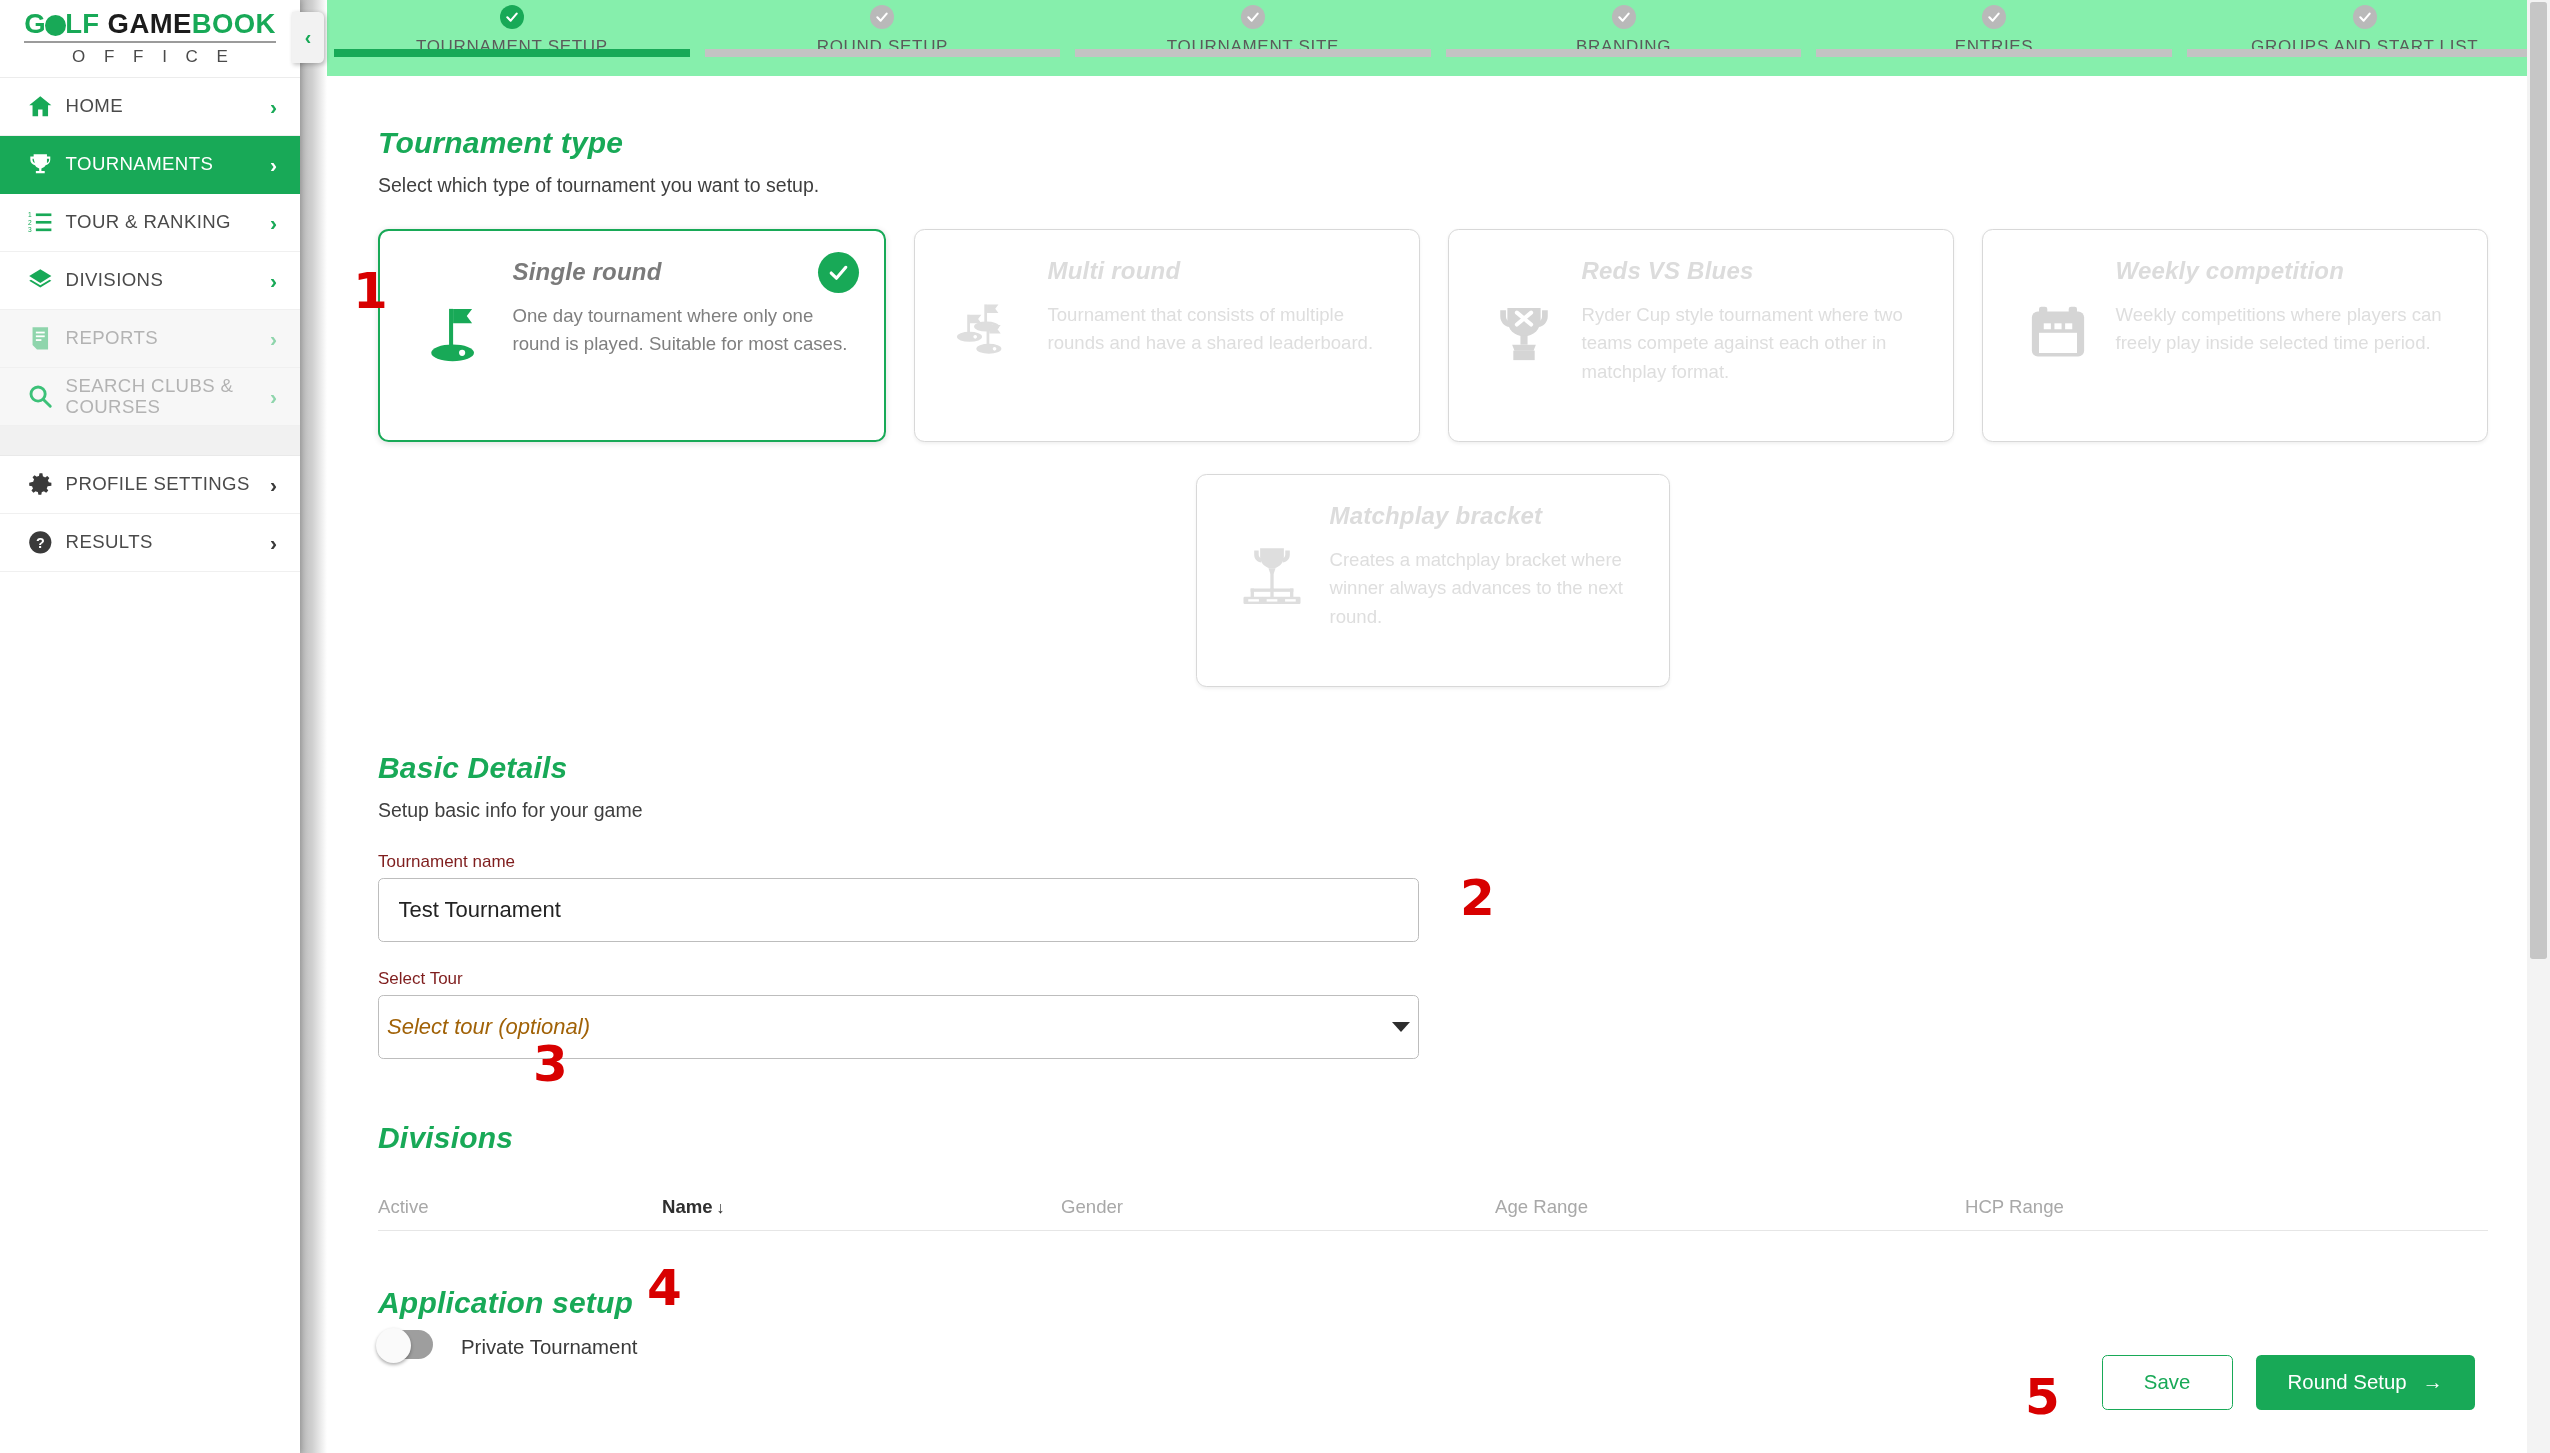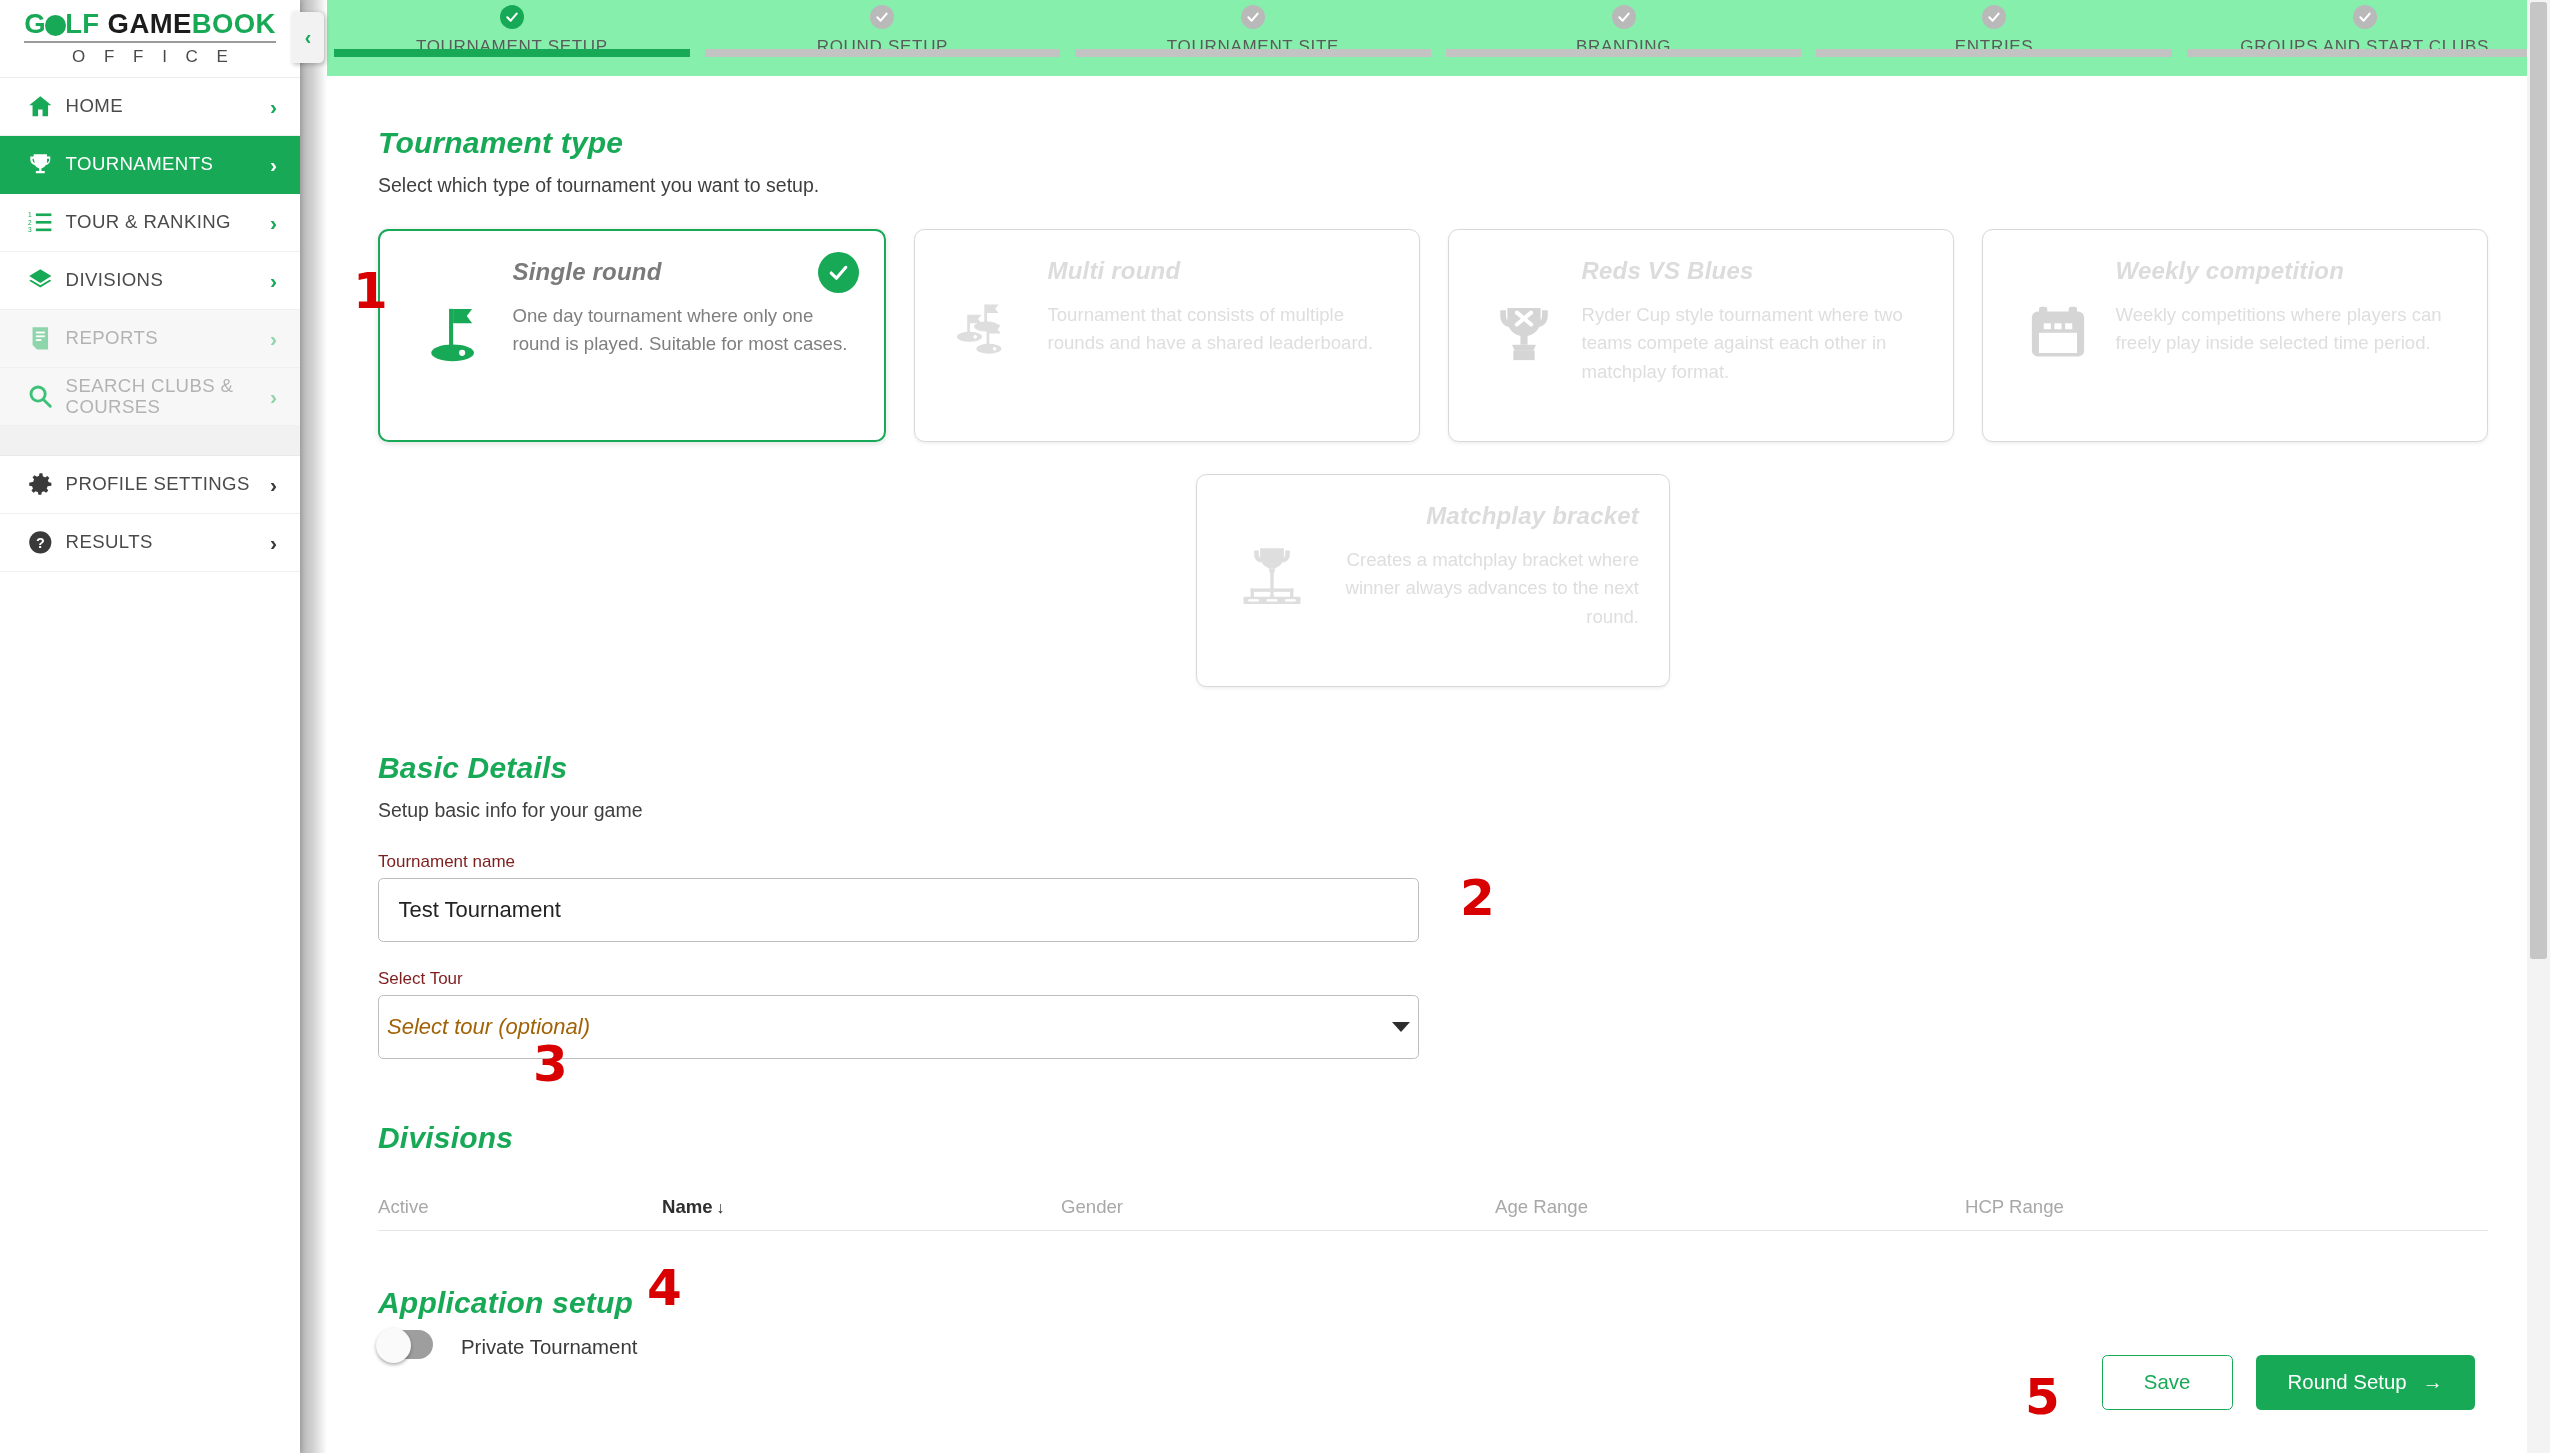--- a/index.html
+++ b/index.html
@@ -149,21 +149,21 @@
   .tcard.disabled .tcard-title { color: #dcdcdc; }
   .tcard-desc {
     font-size: 18.6px; line-height: 1.55; color: #7f7f7f; margin-top: 16px;
   }
   .tcard.disabled .tcard-desc { color: #dedede; }
   .tcard-badge {
     position: absolute; top: 21px; right: 25px;
     width: 41px; height: 41px; border-radius: 50%;
     background: #18a957; display: flex; align-items: center; justify-content: center;
   }
-  .cards-row2 { display: flex; margin-top: 32px; padding-right: 62px; text-align: right; }
+  .cards-row2 { display: flex; margin-top: 32px; padding-right: 62px; }
   .cards-row2 .spacer-col { flex: 1; }
 
   
   .field-label { font-size: 17px; color: #7f1d1d; margin-bottom: 6.2px; }
   .textbox {
     width: 1041px; height: 64px;
     border: 1.8px solid #bdbdbd; border-radius: 5.3px;
     display: flex; align-items: center; padding: 0 19.5px;
     font-size: 22px; color: #232323; background: #fff;
   }
@@ -421,21 +421,21 @@
         <span class="tab-rule"></span>
       </div>
 
 
       <div class="tab">
         <span class="tab-check">
           <svg width="16" height="16" viewBox="0 0 24 24" fill="none" stroke="#fff" stroke-width="3.2" stroke-linecap="round" stroke-linejoin="round">
               <polyline points="5,12.5 10,17.5 19,7"></polyline>
             </svg>
         </span>
-        <span class="tab-label">GROUPS AND START CLUBS</span>
+        <span class="tab-label">GROUPS AND START LIST</span>
         <span class="tab-rule"></span>
       </div>
 
     </div>
 
     <div class="content" style="padding:50px 0 0 78px;">
 
       <div class="sec-title">Tournament type</div>
       <div class="sec-sub">Select which type of tournament you want to setup.</div>
 

